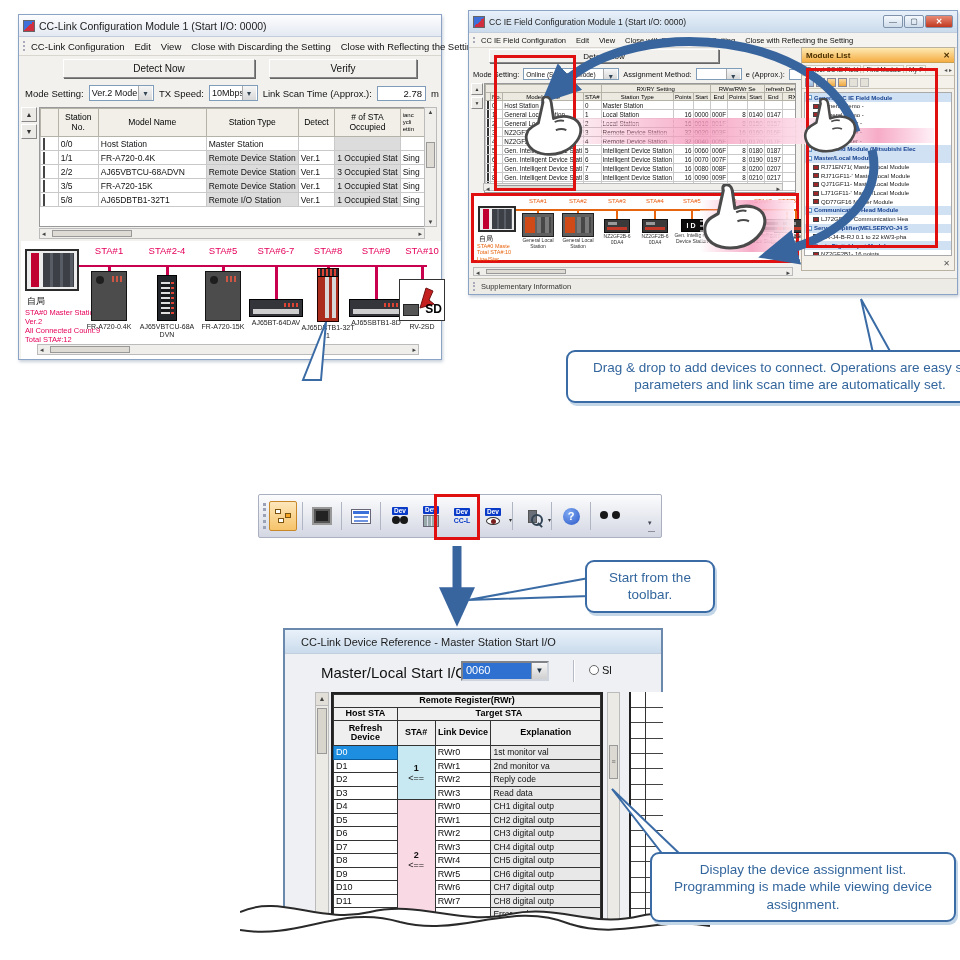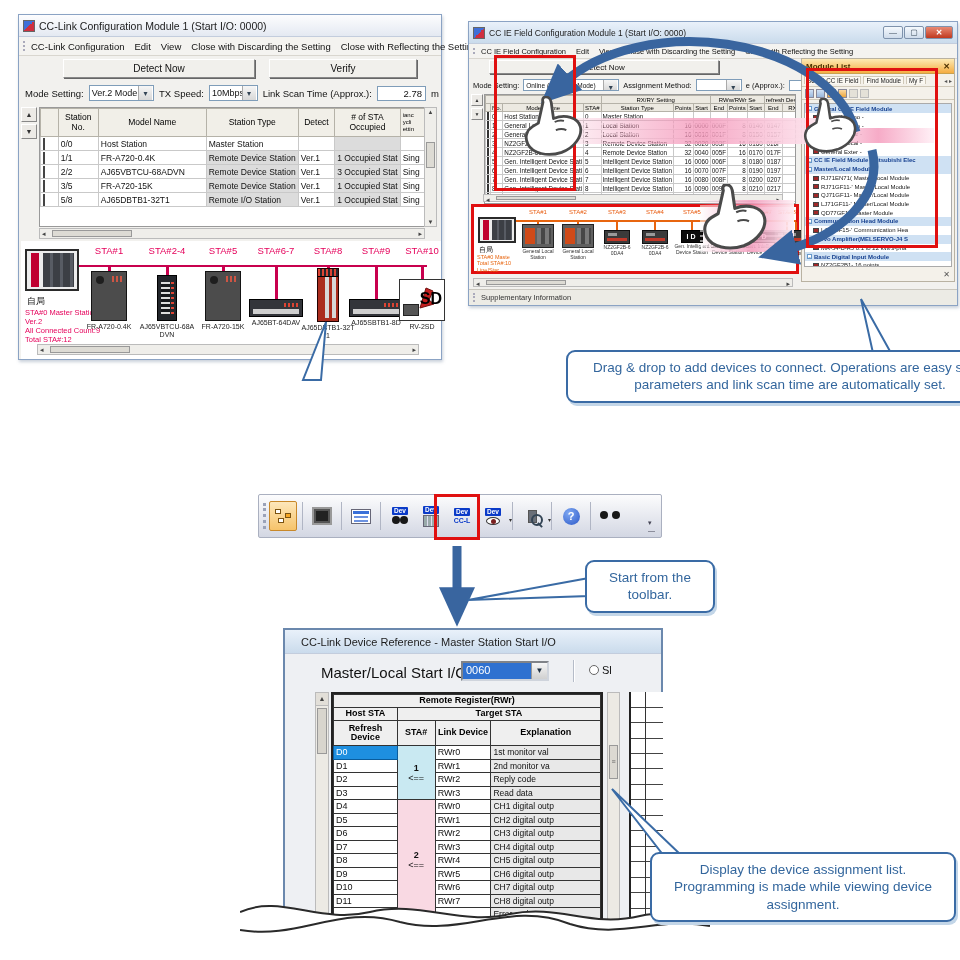--- a/index.html
+++ b/index.html
@@ -70,30 +70,30 @@
   .d-stripes:after{content:"";position:absolute;right:2px;top:6px;bottom:6px;width:3px;background:repeating-linear-gradient(180deg,#d43 0 2px,#23262b 2px 5px);}
   .d-flat{width:54px;height:18px;background:#33353a;border:1px solid #000;position:relative;}
   .d-flat:before{content:"";position:absolute;left:3px;bottom:2px;right:3px;height:5px;background:#cfcfcf;}
   .d-flat:after{content:"";position:absolute;right:4px;top:3px;width:14px;height:4px;background:repeating-linear-gradient(90deg,#d43 0 2px,#33353a 2px 4px);}
   .d-redtall{width:22px;height:54px;background:#ab2d1e;border:1px solid #200;position:relative;}
   .d-redtall:before{content:"";position:absolute;left:7px;top:8px;bottom:3px;width:4px;background:#d8d8d8;box-shadow:7px 0 0 #d8d8d8;}
   .d-redtall:after{content:"";position:absolute;left:0;top:0;right:0;height:7px;background:#26262a;border-bottom:1px solid #000;background-image:repeating-linear-gradient(90deg,#d43 0 2px,transparent 2px 4px);}
   .d-robot{width:46px;height:42px;background:#fff;border:1px solid #333;position:relative;}
   .d-robot .arm{position:absolute;left:16px;top:4px;width:24px;height:26px;}
   .d-robot .base{position:absolute;left:3px;bottom:4px;width:16px;height:12px;background:#555;border:1px solid #222;}
-  .d-robot .badge{position:absolute;right:2px;bottom:12px;font-size:16px;font-weight:900;color:#000;}
+  .d-robot .badge{position:absolute;right:2px;bottom:4px;font-size:12px;font-weight:900;color:#000;}
   #l-master{position:absolute;left:4px;top:8px;width:54px;height:42px;background:#ececec;border:2px solid #2a2a2a;}
   #l-master:before{content:"";position:absolute;left:4px;top:2px;bottom:2px;width:8px;background:#c00030;}
   #l-master:after{content:"";position:absolute;left:16px;top:2px;bottom:2px;right:3px;background:repeating-linear-gradient(90deg,#3c3f45 0 7px,#585c64 7px 10px);}
   #l-own{position:absolute;left:6px;top:54px;font-size:9px;color:#111;}
   #l-info{position:absolute;left:4px;top:67px;width:92px;font-size:7.5px;line-height:1.2;color:#e5005a;white-space:pre-line;}
   #lw-hsb2{left:16px;top:103px;width:382px;position:absolute;}
 
   
-  #rwin{left:468px;top:21px;width:490px;height:285px;}
+  #rwin{left:468px;top:10px;width:490px;height:285px;}
   #rwin .menubar{height:15px;}
   #rwin .menu-item{font-size:7.5px;}
   #rw-detect{position:absolute;left:20px;top:38px;width:230px;height:14px;font-size:8px;}
   #rw-setrow{position:absolute;left:4px;top:56px;width:482px;height:14px;display:flex;align-items:center;gap:4px;}
   #rw-setrow .lbl{font-size:7.5px;}
   #rw-setrow .sel{font-size:6.5px;height:12px;}
   #rw-tablezone{position:absolute;left:2px;top:72px;width:330px;height:110px;}
   #rt-box{position:absolute;left:13px;top:0;width:312px;height:110px;border:1px solid #999;background:#fff;overflow:hidden;}
   #right-table{width:311px;font-size:6.3px;}
   #right-table th{background:#ece9e1;border-color:#b5b2a8;font-size:6px;height:8px;padding:0 1px;}

